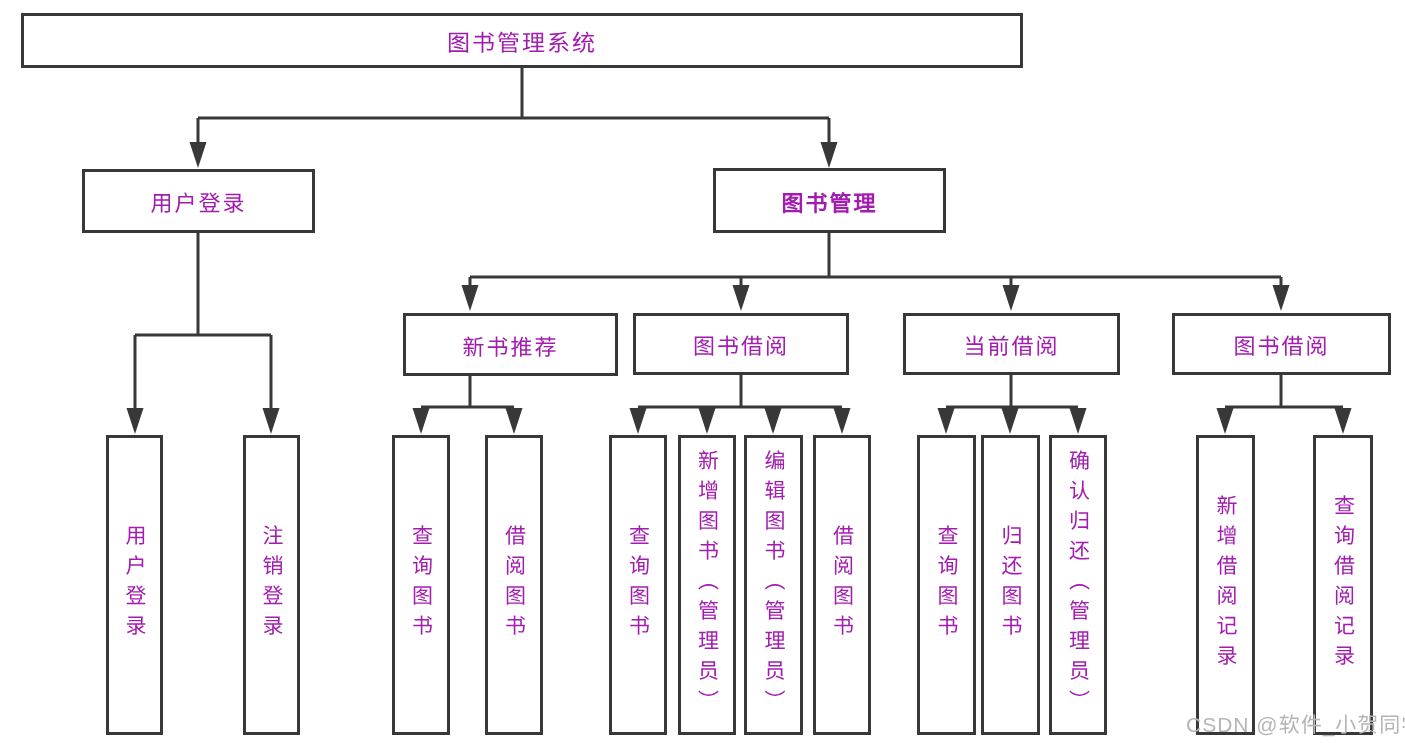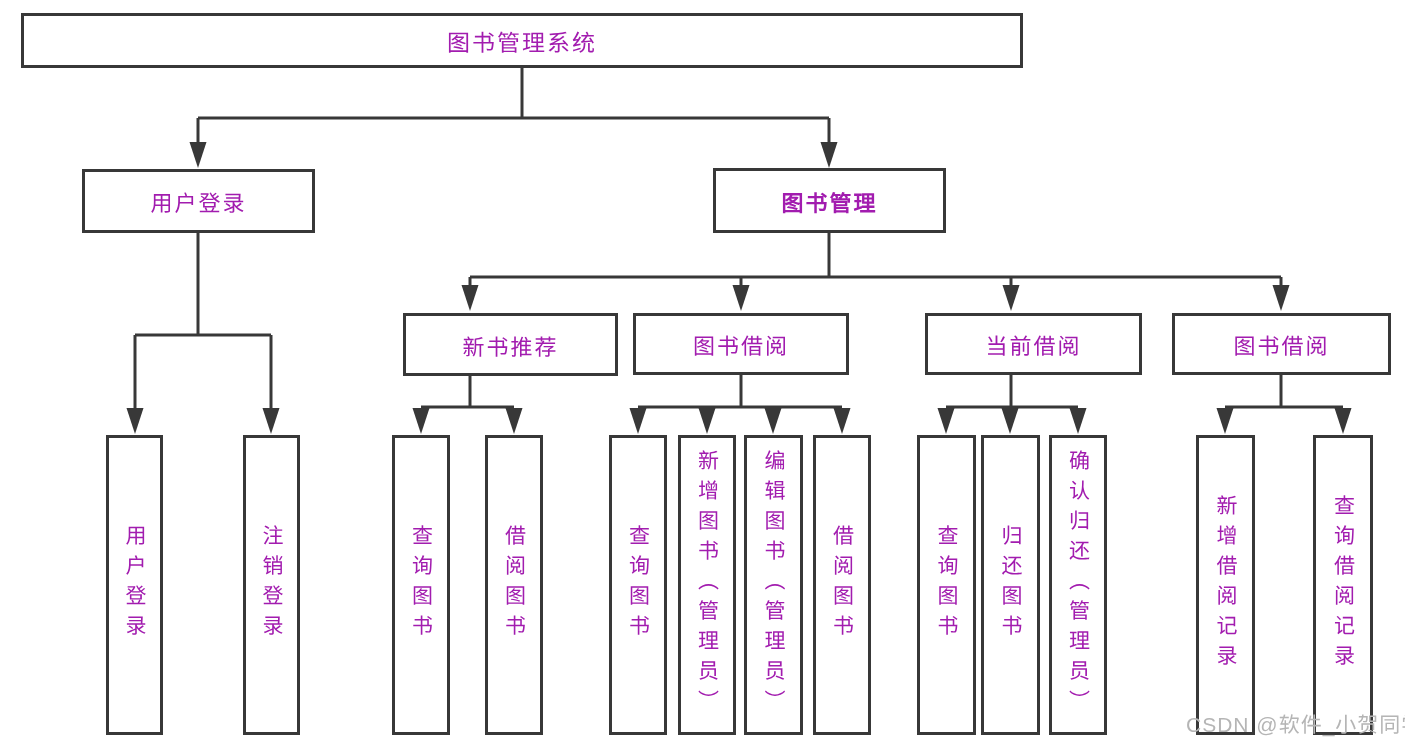--- a/index.html
+++ b/index.html
@@ -131,21 +131,21 @@
   <div class="node" style="left:713px; top:168px; width:233px; height:65px;font-weight:bold;">
     <span class="lbl">图书管理</span>
   </div>
 
   <div class="node" style="left:363px; top:313px; width:215px; height:63px;margin-left:40px;">
     <span class="lbl">新书推荐</span>
   </div>
   <div class="node" style="left:633px; top:313px; width:216px; height:62px;">
     <span class="lbl">图书借阅</span>
   </div>
-  <div class="node" style="left:903px; top:313px; width:217px; height:62px;margin-left:22px;">
+  <div class="node" style="left:903px; top:313px; width:217px; height:62px;">
     <span class="lbl">当前借阅</span>
   </div>
   <div class="node" style="left:1172px; top:313px; width:219px; height:62px;">
     <span class="lbl">图书借阅</span>
   </div>
 
   <div class="node leaf" style="left:106px; top:435px; width:57px; height:300px;">
     <span class="lbl">用户登录</span>
   </div>
   <div class="node leaf" style="left:243px; top:435px; width:57px; height:300px;">

